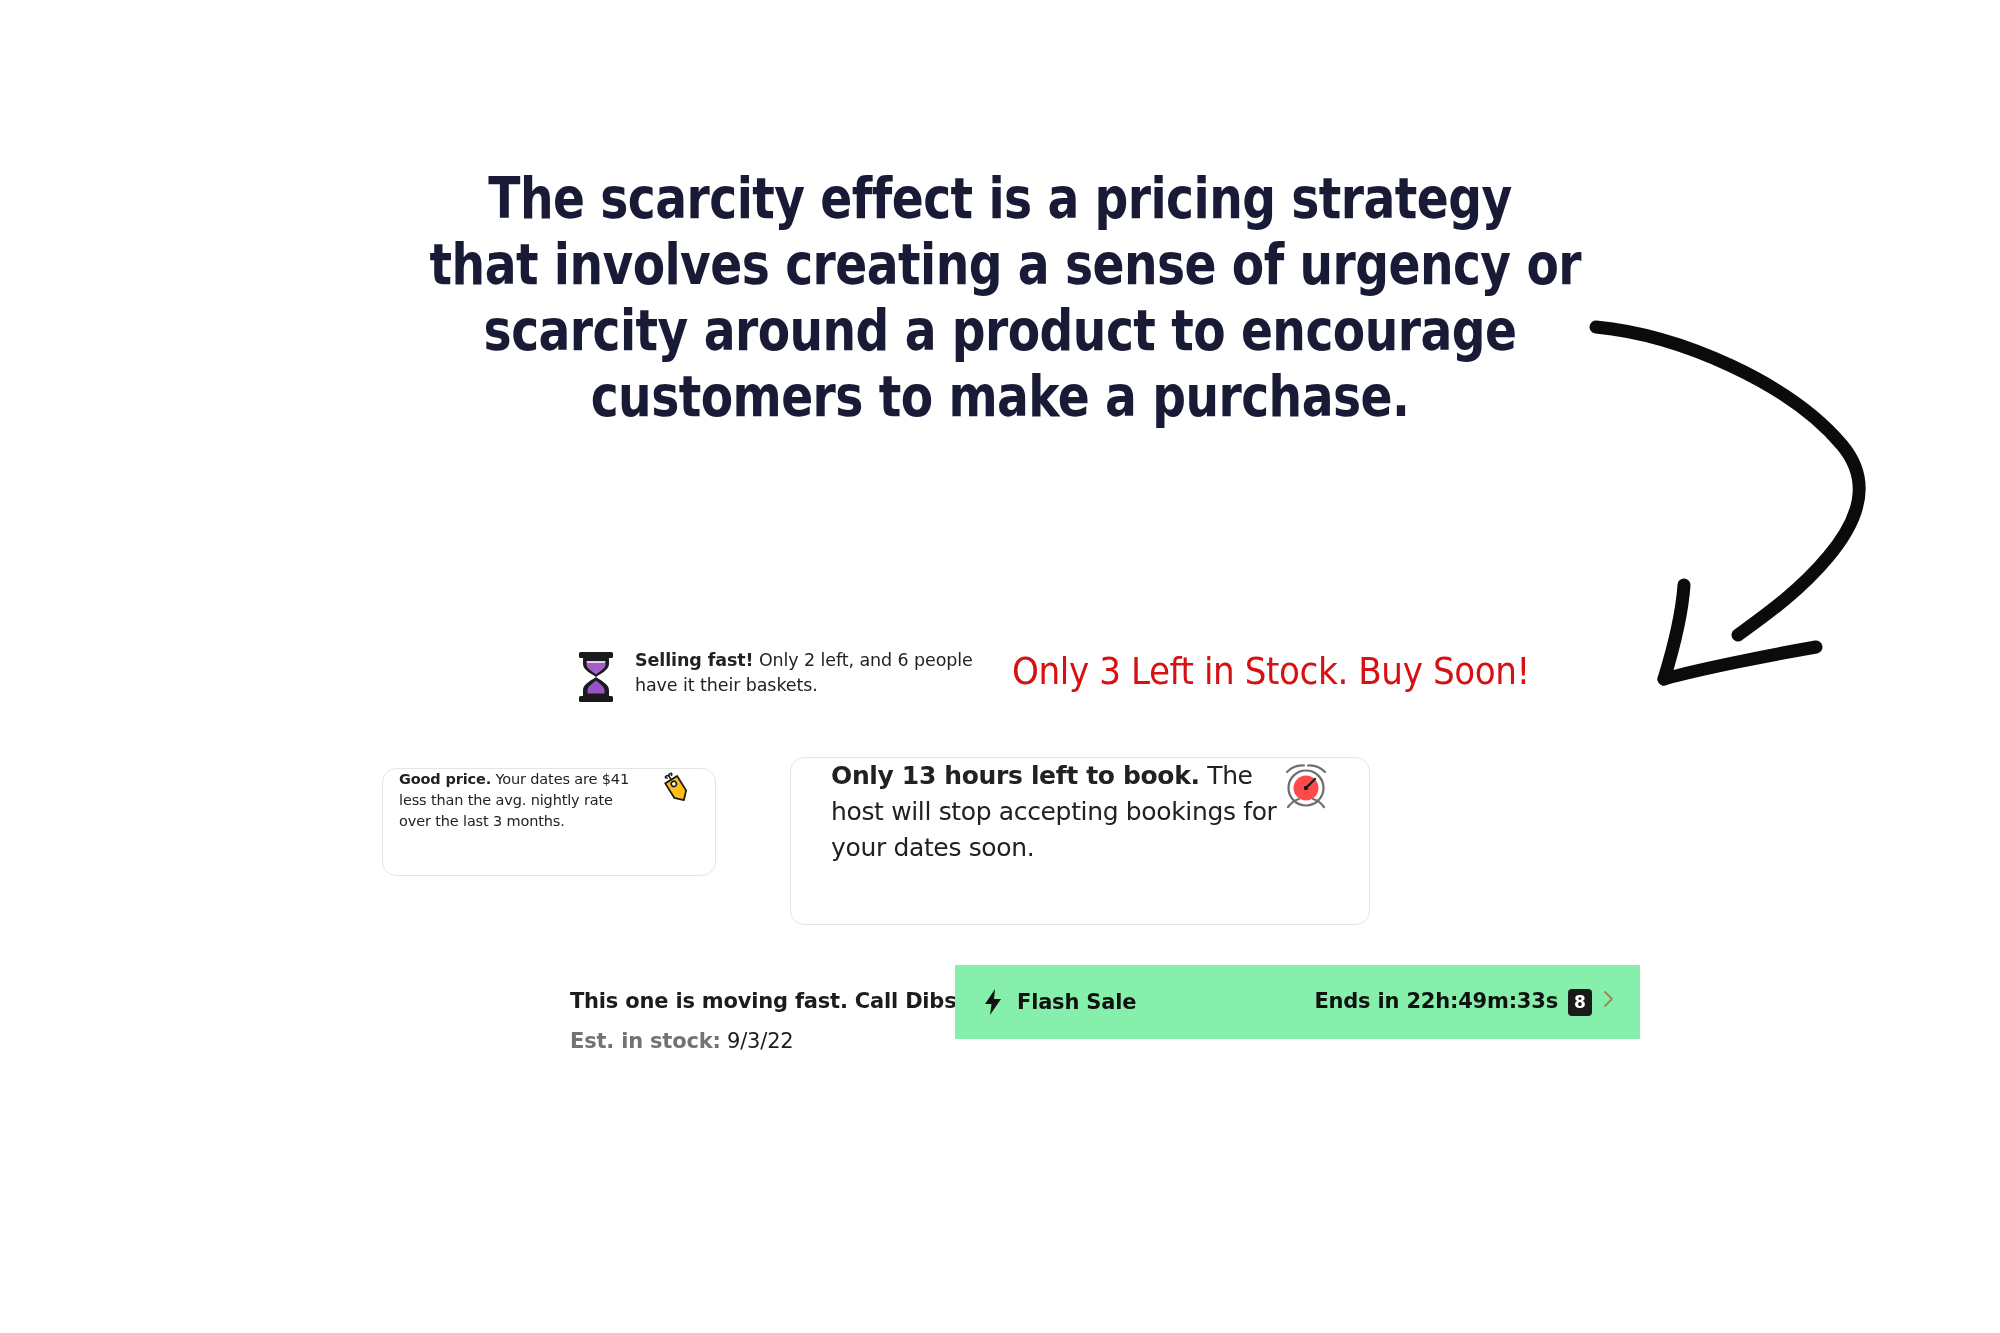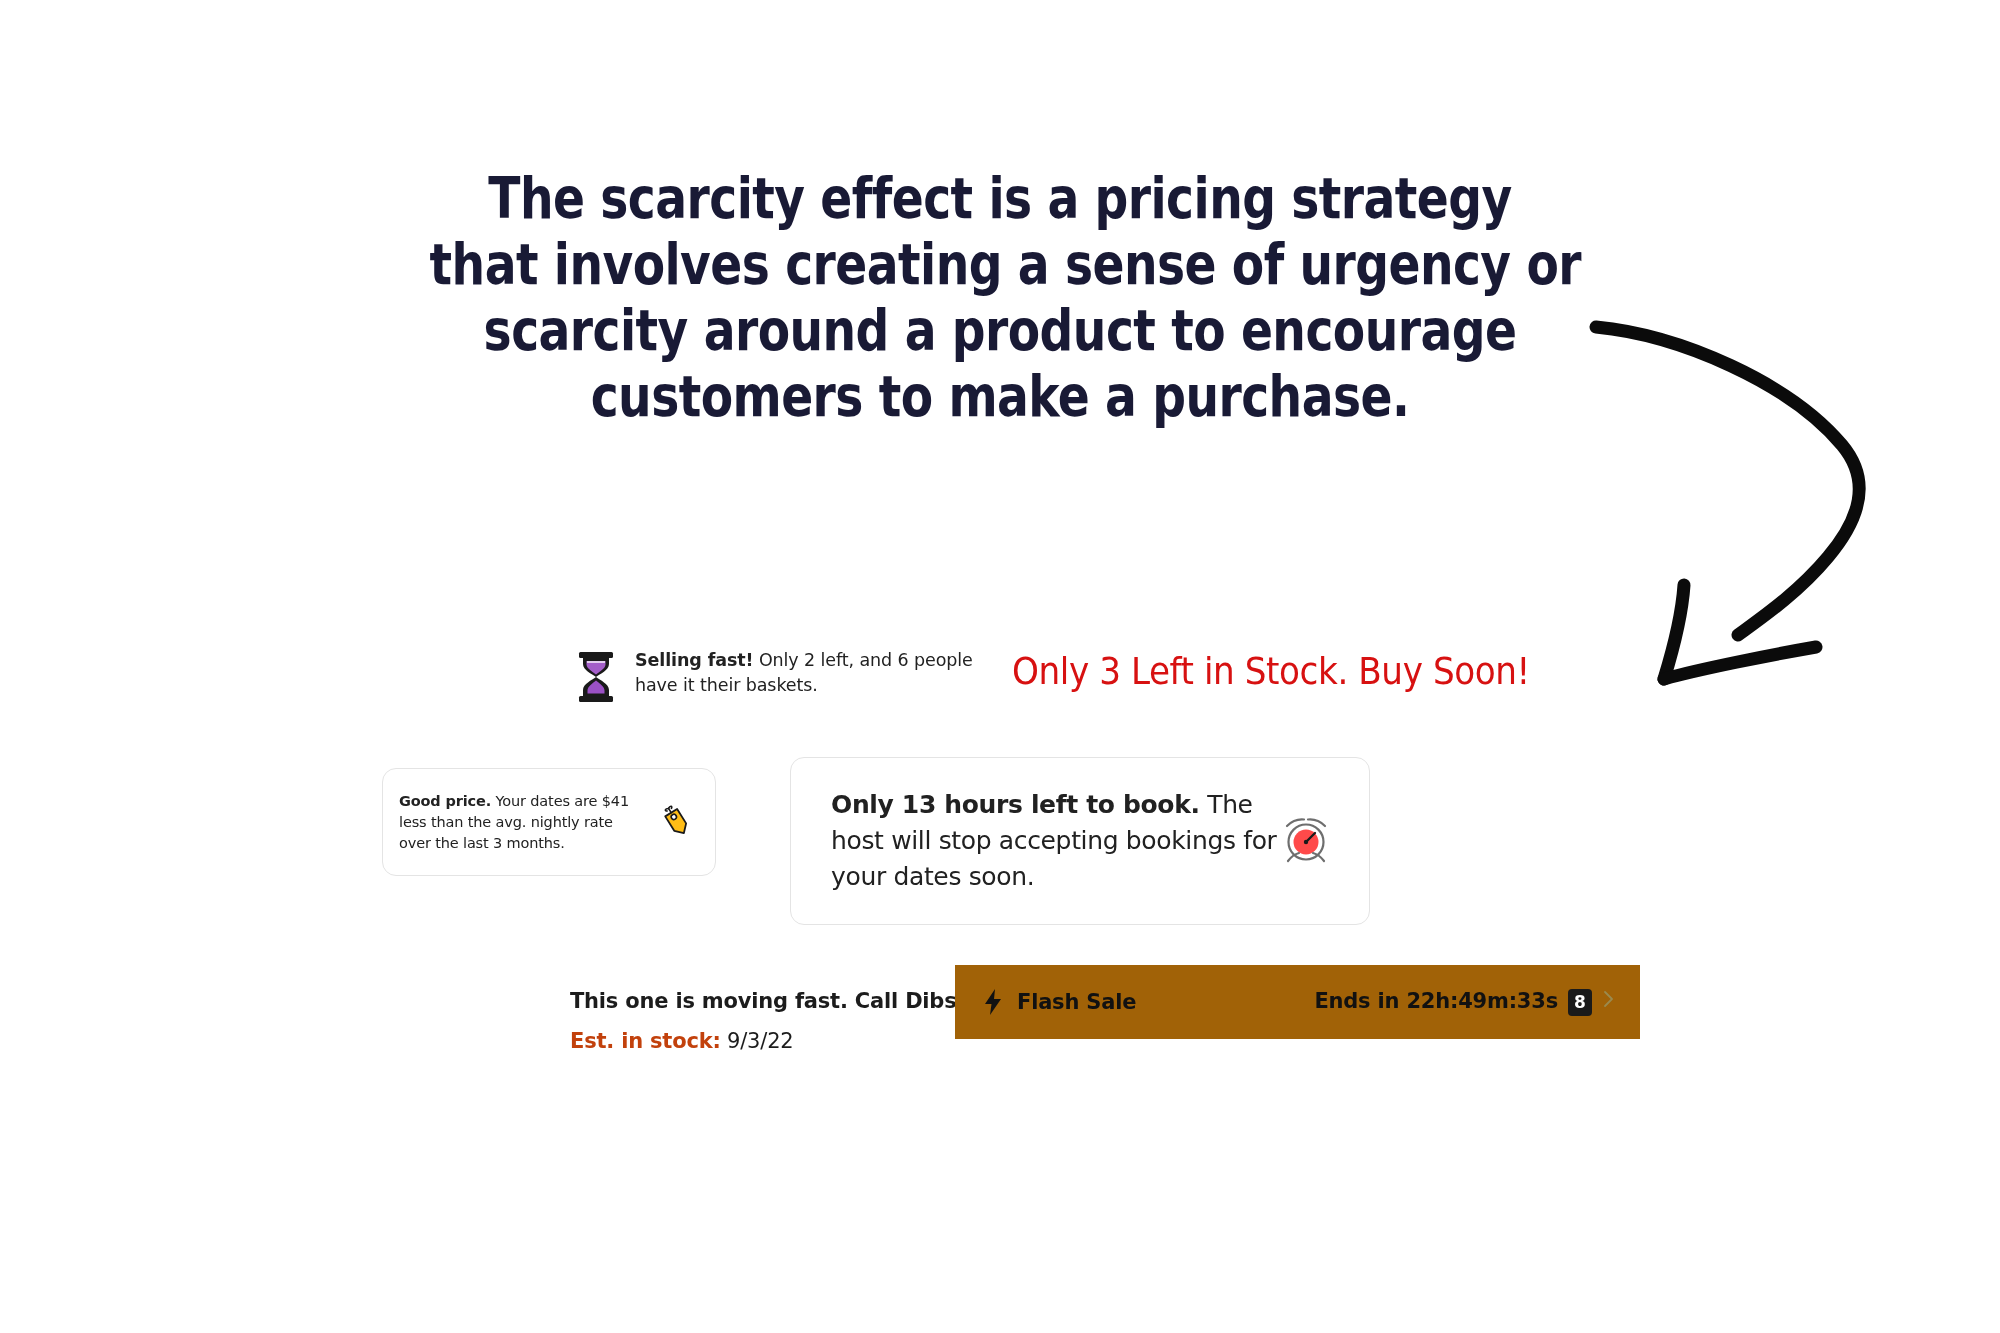--- a/index.html
+++ b/index.html
@@ -86,21 +86,20 @@
     white-space: nowrap;
   }
 
   
   .card {
     position: absolute;
     background: #ffffff;
     border: 1.6px solid #E4E4E4;
     border-radius: 14px;
     display: flex;
-    align-items: center;
   }
 
   
   .card-good-price {
     left: 382px;
     top: 768px;
     width: 334px;
     height: 108px;
     padding: 0 18px 0 16px;
     gap: 8px;
@@ -150,30 +149,30 @@
     color: #1C1C1C;
     white-space: nowrap;
   }
   .moving-fast-line2 {
     font-size: 21px;
     line-height: 31px;
     color: #1C1C1C;
     margin-top: 9px;
     white-space: nowrap;
   }
-  .moving-fast-line2 .label { color: #c2410c; font-weight: 700; margin-top: 39px; }
+  .moving-fast-line2 .label { color: #737373; font-weight: 700; margin-top: 39px; }
 
   
   .flash-sale {
     position: absolute;
     left: 955px;
     top: 965px;
     width: 685px;
     height: 74px;
-    background: #a16207;
+    background: #86efac;
     display: flex;
     align-items: center;
     padding: 0 24px 0 28px;
   }
   .flash-left { display: flex; align-items: center; gap: 14px; }
   .bolt-icon { width: 20px; height: 26px; display: block; }
   .flash-label {
     font-family: "DejaVu Sans", "Liberation Sans", sans-serif;
     font-size: 21px;
     font-weight: 700;

